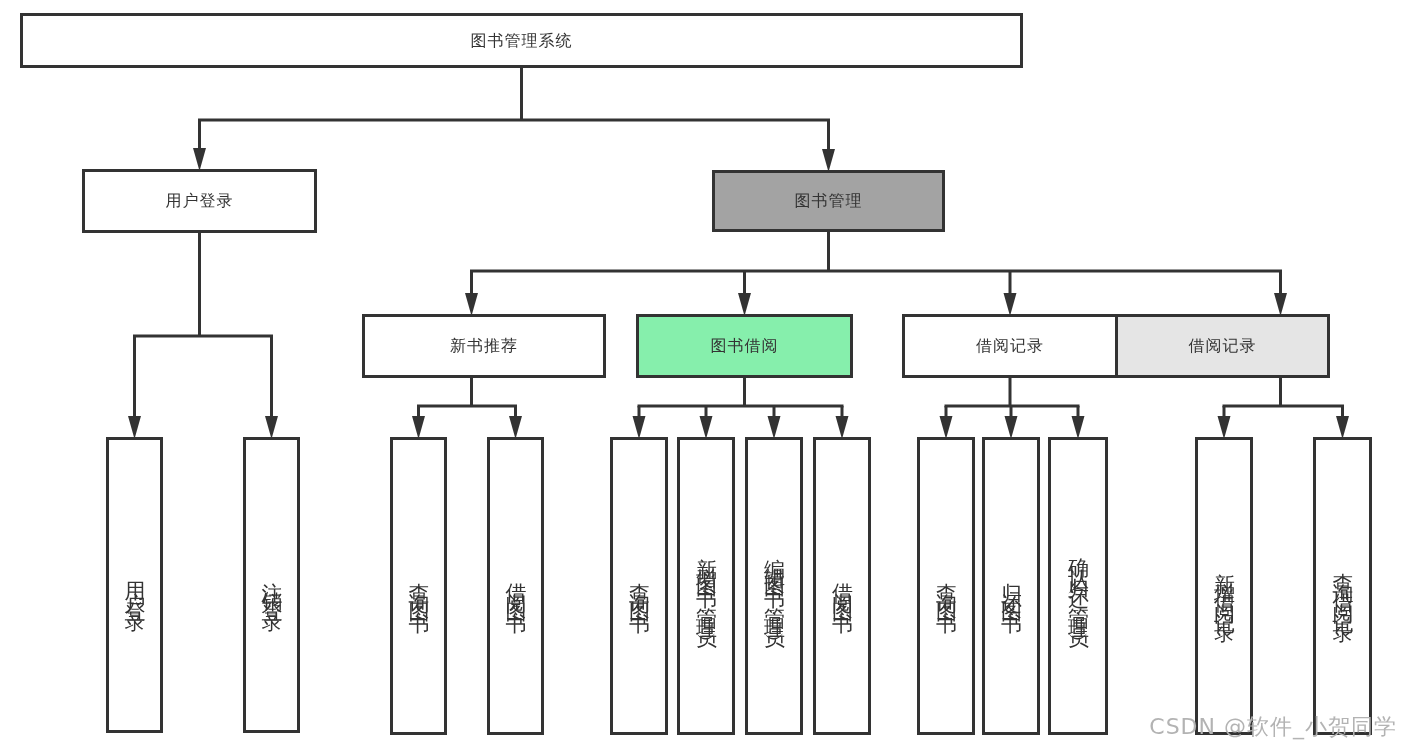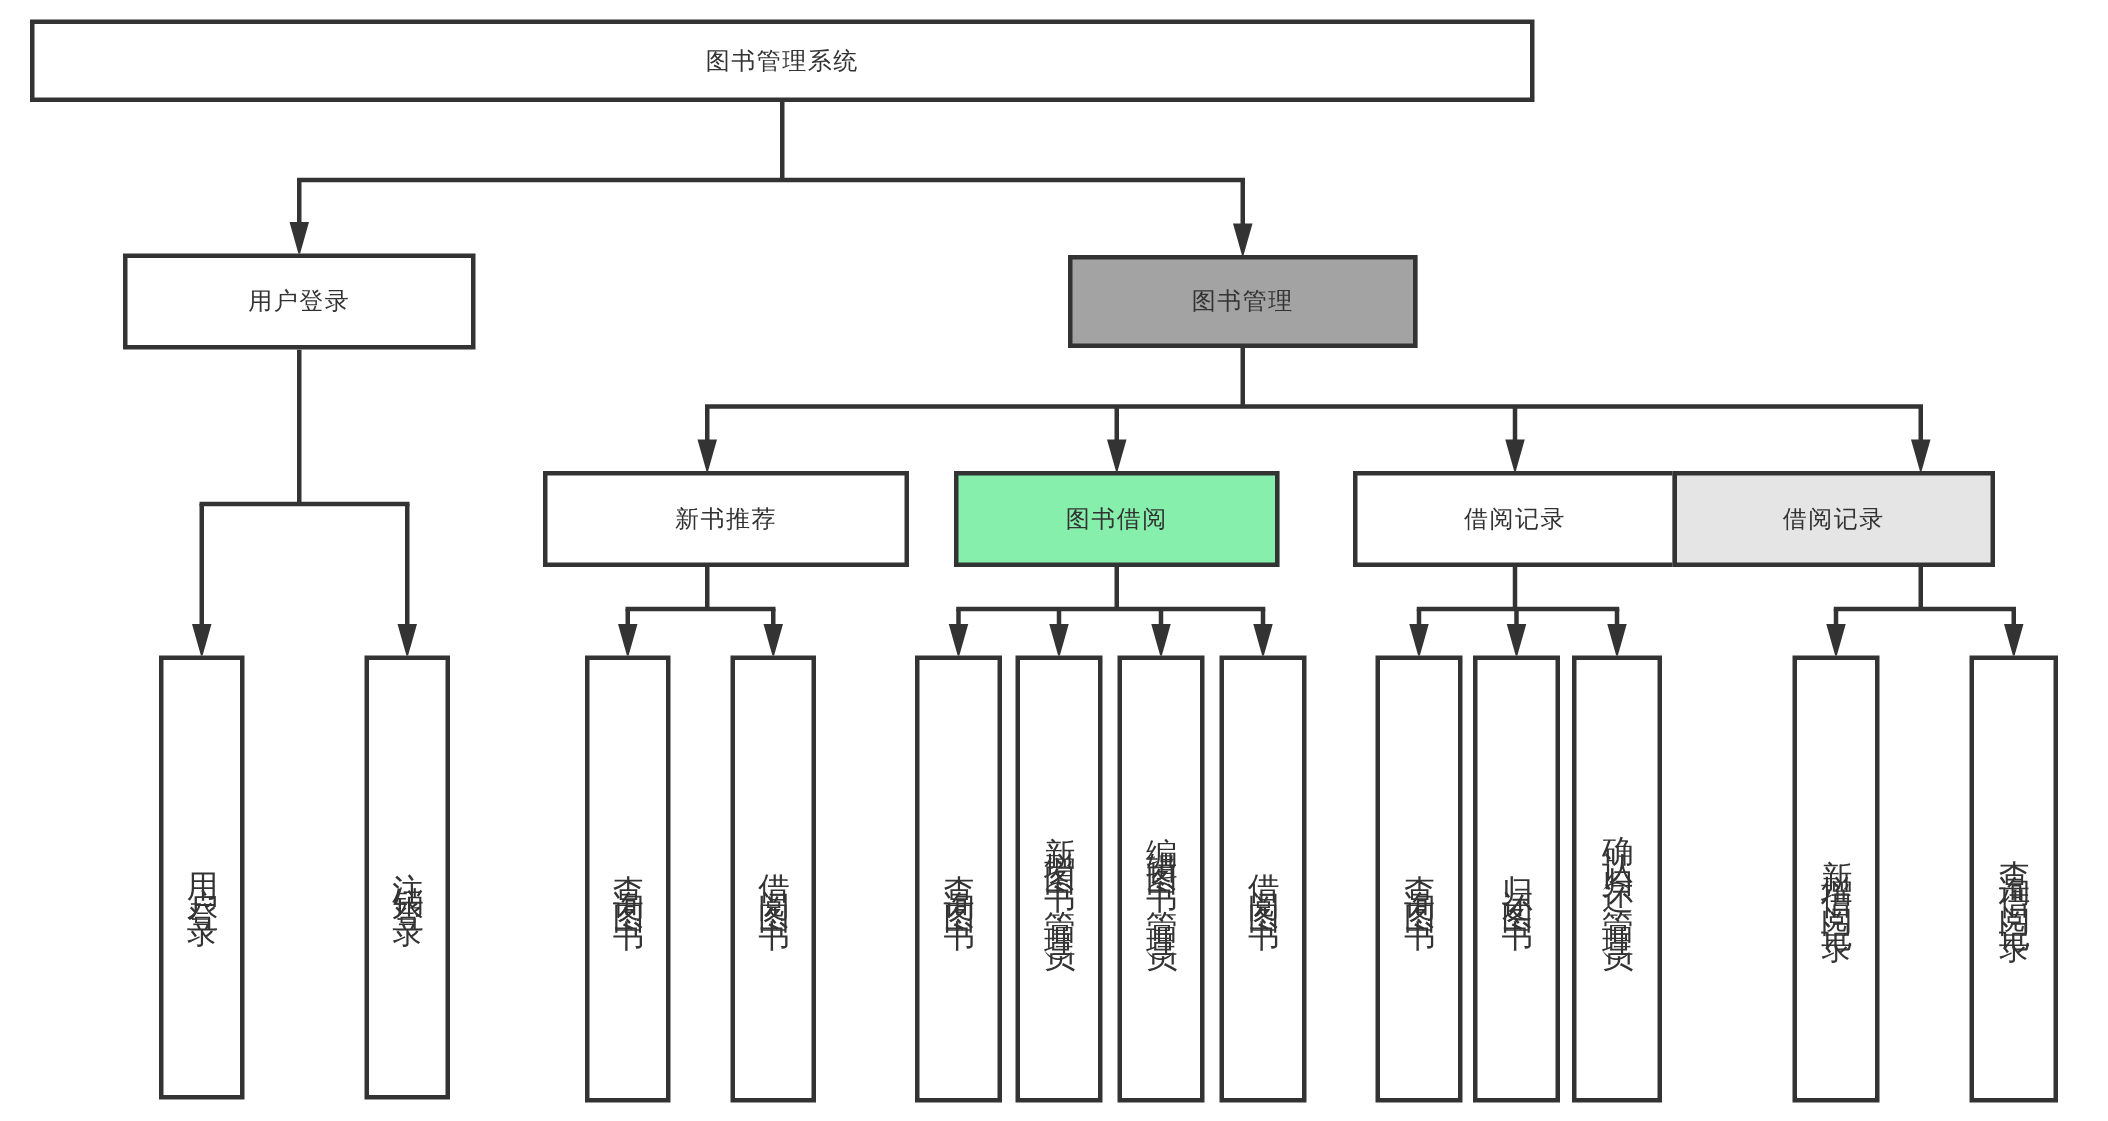--- a/index.html
+++ b/index.html
@@ -119,13 +119,14 @@
       <div class="node v" style="left: 610px; top: 437px; width: 58px; height: 298px; border-color: rgb(51, 51, 51); background: rgb(255, 255, 255); color: rgb(51, 51, 51);">查询图书</div>
       <div class="node v" style="left: 677px; top: 437px; width: 58px; height: 298px; border-color: rgb(51, 51, 51); background: rgb(255, 255, 255); color: rgb(51, 51, 51);">新增图书（管理员）</div>
       <div class="node v" style="left: 745px; top: 437px; width: 58px; height: 298px; border-color: rgb(51, 51, 51); background: rgb(255, 255, 255); color: rgb(51, 51, 51);">编辑图书（管理员）</div>
       <div class="node v" style="left: 813px; top: 437px; width: 58px; height: 298px; border-color: rgb(51, 51, 51); background: rgb(255, 255, 255); color: rgb(51, 51, 51);">借阅图书</div>
       <div class="node v" style="left: 917px; top: 437px; width: 58px; height: 298px; border-color: rgb(51, 51, 51); background: rgb(255, 255, 255); color: rgb(51, 51, 51);">查询图书</div>
       <div class="node v" style="left: 982px; top: 437px; width: 58px; height: 298px; border-color: rgb(51, 51, 51); background: rgb(255, 255, 255); color: rgb(51, 51, 51);">归还图书</div>
       <div class="node v" style="left: 1048px; top: 437px; width: 60px; height: 298px; border-color: rgb(51, 51, 51); background: rgb(255, 255, 255); color: rgb(51, 51, 51);">确认归还（管理员）</div>
       <div class="node v" style="left: 1195px; top: 437px; width: 58px; height: 298px; border-color: rgb(51, 51, 51); background: rgb(255, 255, 255); color: rgb(51, 51, 51);">新增借阅记录</div>
       <div class="node v" style="left: 1313px; top: 437px; width: 59px; height: 298px; border-color: rgb(51, 51, 51); background: rgb(255, 255, 255); color: rgb(51, 51, 51);">查询借阅记录</div>
     </div>
+  <div class="watermark">CSDN @软件_小贺同学</div>
 </div>
 
 </body></html>

